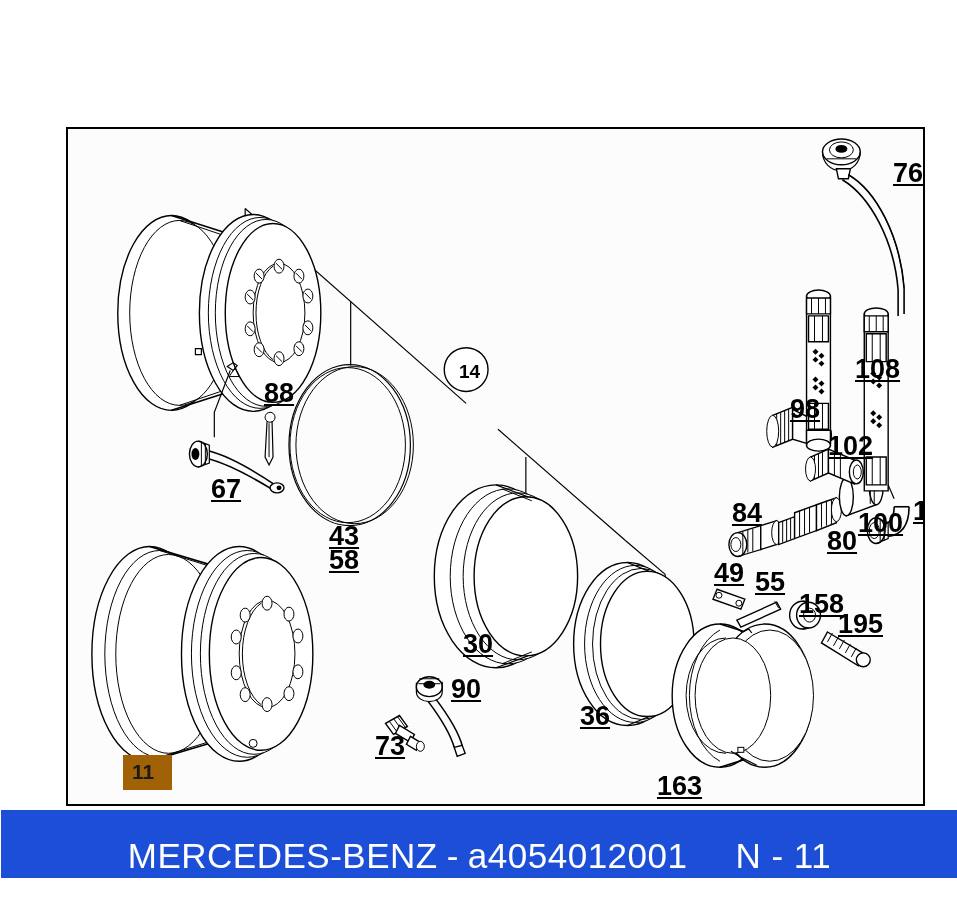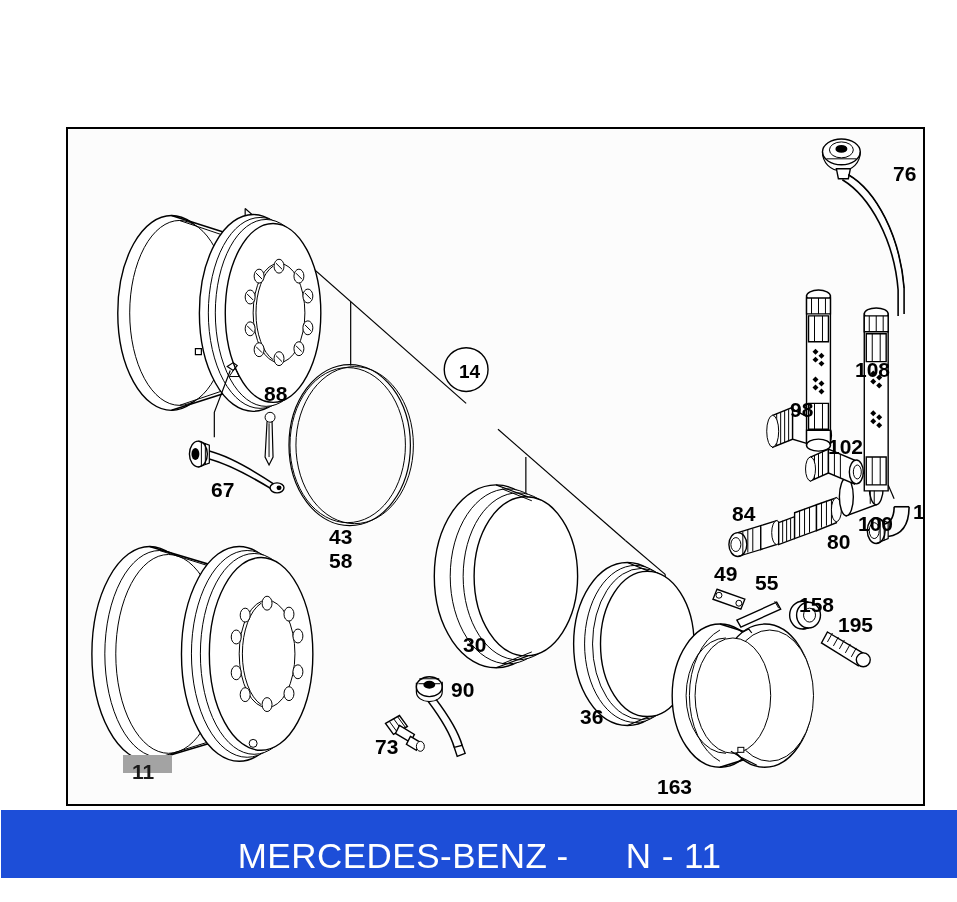--- a/index.html
+++ b/index.html
@@ -31,35 +31,36 @@
   #svg-canvas {
     position: absolute;
     left: 0;
     top: 0;
     width: 100%;
     height: 100%;
   }
   .pnum {
     position: absolute;
     font-family: "Liberation Sans", sans-serif;
-    font-size: 21px;
+    font-size: 27px;
     font-weight: 700;
     color: #000000;
     letter-spacing: 0px;
     white-space: nowrap;
     line-height: 23px;
+    text-decoration: underline;
   }
   .pnum.stacked { line-height: 25px; }
   #highlight-11 {
     position: absolute;
     left: 123px;
     top: 755px;
     width: 49px;
-    height: 18px;
-    background: #a3a3a3;
+    height: 35px;
+    background: #a16207;
     z-index: 5;
   }
   #highlight-11 .pnum-inner {
     position: absolute;
     left: 9px;
     top: 5px;
     font-family: "Liberation Sans", sans-serif;
     font-size: 21px;
     font-weight: 700;
     color: #1a1a1a;
@@ -516,17 +517,18 @@
   </div>
 
   <div id="highlight-11">
     <span class="pnum-inner">11</span>
   </div>
 
   <div id="footer-bar">
     <div id="footer-text">
       <span id="footer-brand">MERCEDES-BENZ</span>
       <span id="footer-sep">-</span>
+      <span id="footer-part">a4054012001</span>
       <span id="footer-page">N - 11</span>
     </div>
   </div>
 
 </div>
 
 </body></html>

